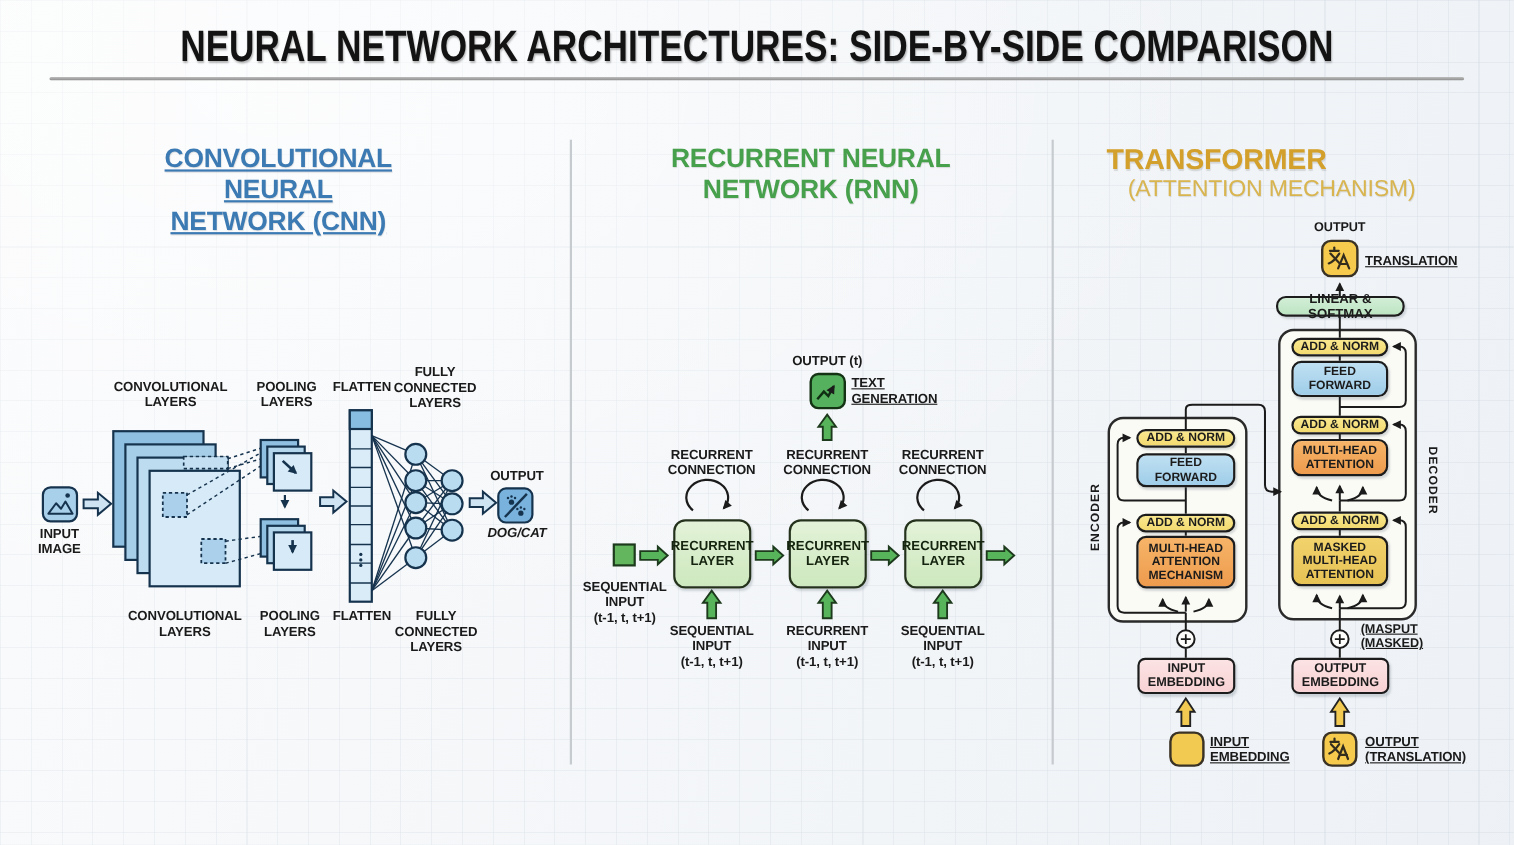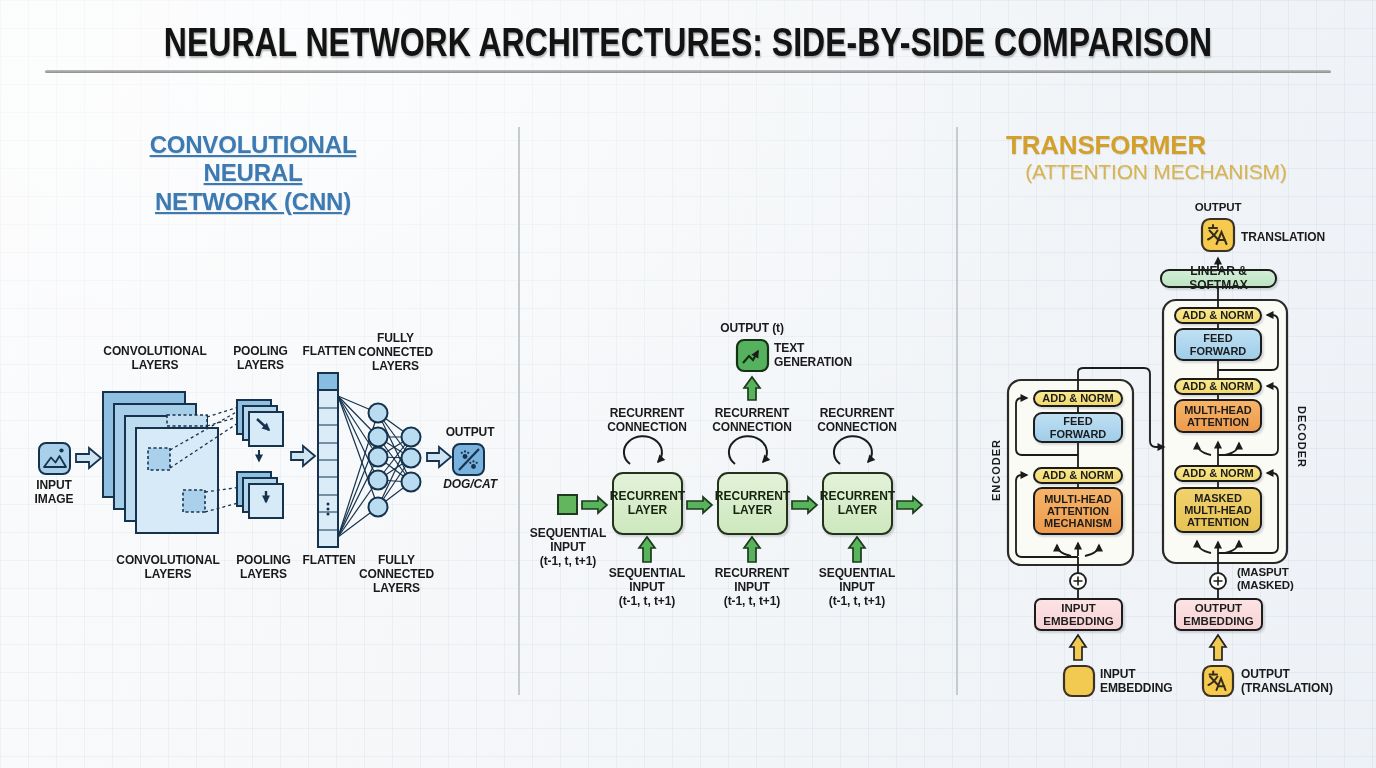--- a/index.html
+++ b/index.html
@@ -21,21 +21,21 @@
     white-space:nowrap;
   }
   .title-rule{position:absolute;left:45px;top:70px;width:1286px;height:3px;
     background:linear-gradient(#bdbdbd,#8e8e8e);border-radius:2px;}
   .col-sep{position:absolute;top:127px;height:568px;width:2px;background:#c6cbd0;}
   .col-head{position:absolute;font-weight:700;text-align:center;white-space:pre-line;
     font-size:24px;line-height:1.18;letter-spacing:-0.2px;text-shadow:0.5px 1px 1px rgba(0,0,0,0.12);}
   .lbl{position:absolute;font-weight:700;color:#1a1a1a;text-align:center;
     white-space:pre-line;line-height:1.16;font-size:12px;letter-spacing:-0.1px;}
   .lbl.small{font-size:11.5px;}
-  .lbl.left{text-align:left;}
+  .lbl.left{text-align:left;text-decoration:underline;}
   .box{position:absolute;box-sizing:border-box;border:2px solid #1c1c1c;
     display:flex;align-items:center;justify-content:center;text-align:center;
     font-weight:700;color:#1c1c1c;white-space:pre-line;line-height:1.12;
     box-shadow:1.5px 2px 2px rgba(40,60,80,0.18);}
   .pill{border-radius:9px;font-size:11px;background:linear-gradient(#f9e88f,#f3da70);}
   .blk{border-radius:9px;font-size:11px;}
   .blue{background:linear-gradient(#bfe0f2,#9fcde9);}
   .orange{background:linear-gradient(#f6b468,#ee9b4d);}
   .gold{background:linear-gradient(#f1d26c,#e7c254);}
   .pink{background:linear-gradient(#fce3e4,#f8d2d4);border-radius:7px;font-size:11.5px;}
@@ -269,20 +269,22 @@
     </g>
   </svg>
 
   <div class="main-title">NEURAL NETWORK ARCHITECTURES: SIDE-BY-SIDE COMPARISON</div>
   <div class="title-rule"></div>
   <div class="col-sep" style="left:518px;"></div>
   <div class="col-sep" style="left:956px;"></div>
 
   <div class="col-head" style="left:103px;top:131px;width:300px;color:#3c7ab3;text-decoration:underline;">CONVOLUTIONAL NEURAL
 NETWORK (CNN)</div>
+  <div class="col-head" style="left:587px;top:131px;width:300px;color:#47a04b;">RECURRENT NEURAL
+NETWORK (RNN)</div>
   <div class="col-head" style="left:956px;top:130px;width:300px;color:#d3a02c;font-size:26px;">TRANSFORMER</div>
   <div class="col-head" style="left:1006px;top:160px;width:300px;color:#d9b54f;font-size:21px;font-weight:400;">(ATTENTION MECHANISM)</div>
 
   <div class="lbl" style="left:100px;top:345px;width:110px;">CONVOLUTIONAL
 LAYERS</div>
   <div class="lbl" style="left:218px;top:345px;width:85px;">POOLING
 LAYERS</div>
   <div class="lbl" style="left:300px;top:345px;width:58px;">FLATTEN</div>
   <div class="lbl" style="left:353px;top:332px;width:85px;">FULLY
 CONNECTED

